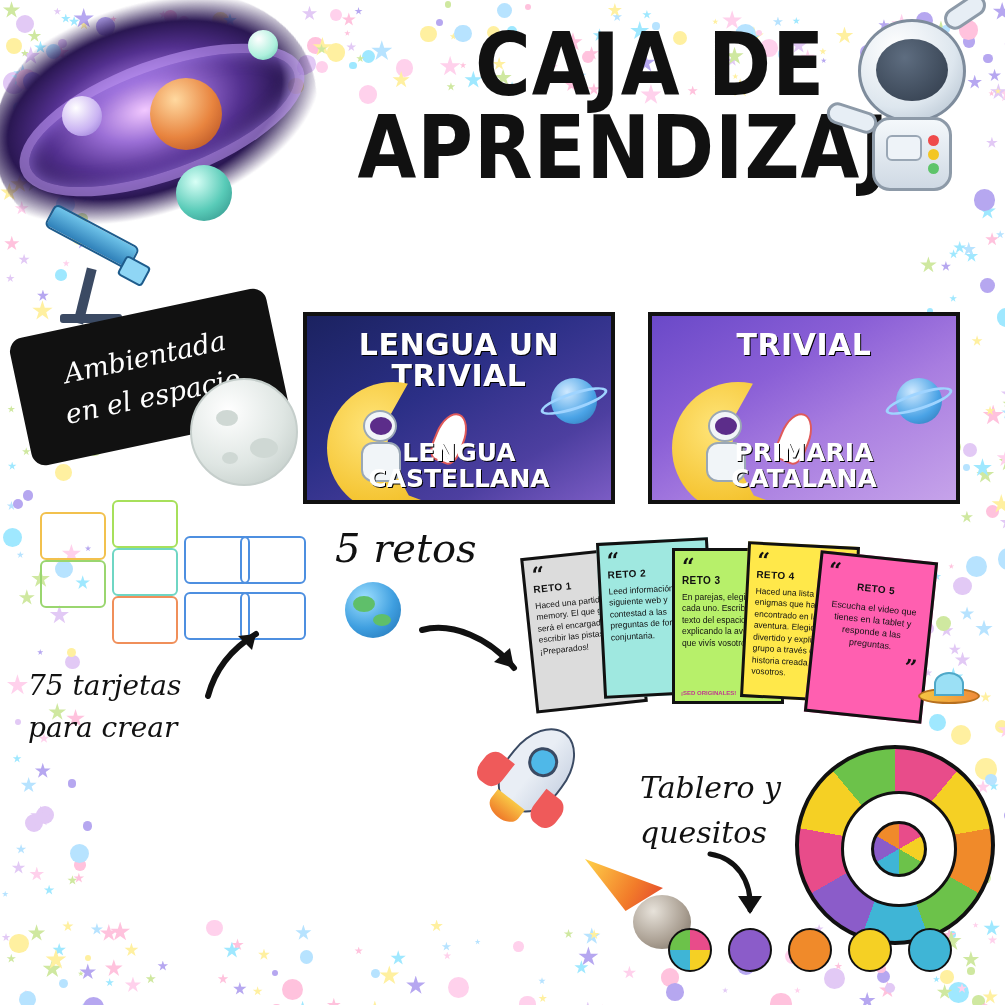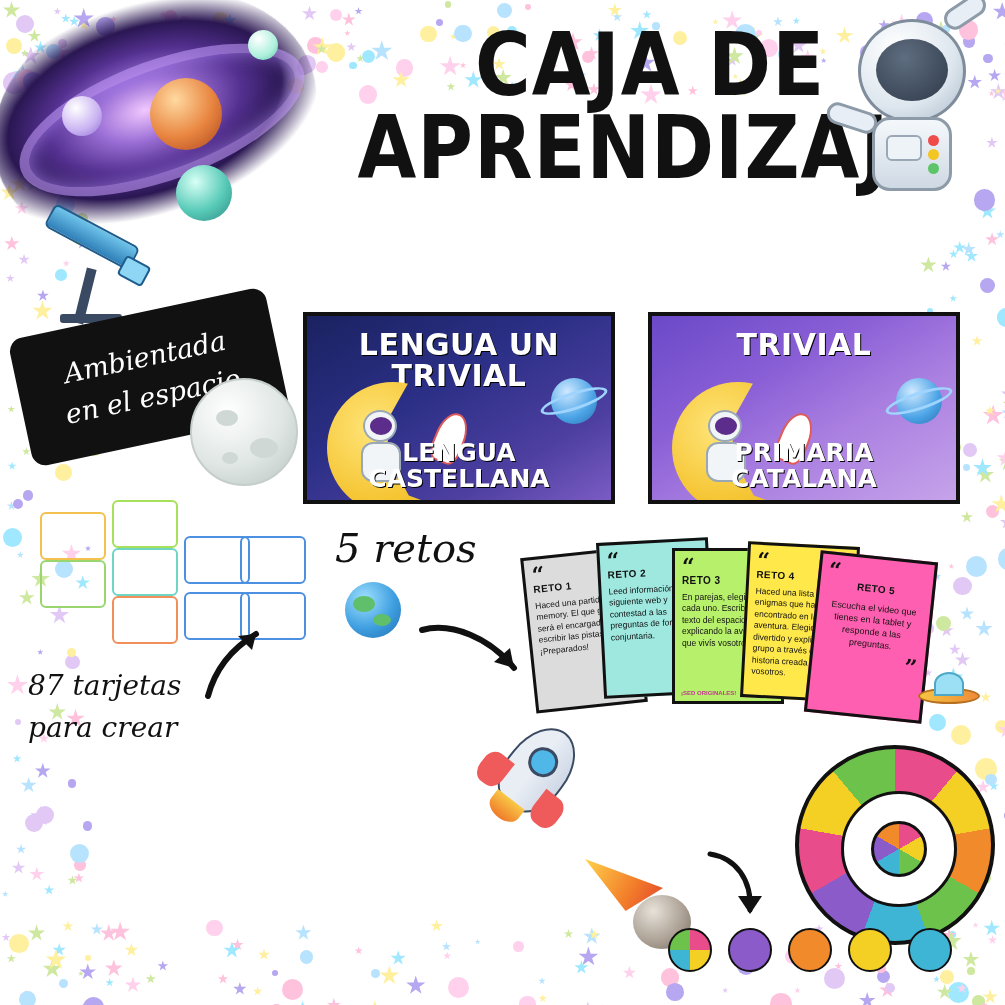--- a/index.html
+++ b/index.html
@@ -733,21 +733,21 @@
     <div class="tag" style="left:72px;top:56px;border-color:#6fd6c4;"></div>
     <div class="tag" style="left:0;top:68px;border-color:#9ad66f;"></div>
     <div class="tag" style="left:72px;top:104px;border-color:#f08f5a;"></div>
     <div class="tag" style="left:144px;top:44px;border-color:#4d8fe0;"></div>
     <div class="tag" style="left:144px;top:100px;border-color:#4d8fe0;"></div>
     <div class="tag" style="left:200px;top:44px;border-color:#4d8fe0;"></div>
     <div class="tag" style="left:200px;top:100px;border-color:#4d8fe0;"></div>
   </div>
 
   <div class="hand" id="tarjetas-label">
-    <span style="white-space:pre-line;">87 tarjetas
+    <span style="white-space:pre-line;">75 tarjetas
 para crear</span>
   </div>
 
   <svg style="position:absolute;left:198px;top:620px;width:70px;height:80px;">
     <path d="M10 76 C 18 46, 38 26, 58 14" stroke="#111" stroke-width="6" fill="none" stroke-linecap="round"></path>
     <path d="M58 14 L 40 16 L 54 30 Z" fill="#111"></path>
   </svg>
 
   <div class="hand" id="retos-label">
     <span>5 retos</span>
@@ -798,20 +798,24 @@
     <div style="position:absolute;left:2px;top:62px;width:28px;height:34px;background:#ef5a5a;border-radius:40% 0 40% 40%;"></div>
     <div style="position:absolute;left:70px;top:62px;width:28px;height:34px;background:#ef5a5a;border-radius:0 40% 40% 40%;"></div>
     <div style="position:absolute;left:32px;top:92px;width:34px;height:22px;background:linear-gradient(180deg,#f9c846,#ef7b2a);border-radius:0 0 50% 50%;"></div>
   </div>
 
   <div style="position:absolute;left:585px;top:855px;width:130px;height:100px;">
     <div style="position:absolute;left:48px;top:40px;width:58px;height:54px;border-radius:50%;background:radial-gradient(circle at 35% 30%,#e7e2da,#a89d90 60%,#6f665c 100%);"></div>
     <div style="position:absolute;left:0;top:4px;width:78px;height:52px;background:linear-gradient(120deg,#ffd24a,#f27c2a 60%,#e2422e 100%);clip-path:polygon(0 0,100% 56%,52% 100%);"></div>
   </div>
 
+  <div class="hand" id="tablero-label">
+    <span style="white-space:pre-line;">Tablero y
+quesitos</span>
+  </div>
 
   <svg style="position:absolute;left:700px;top:848px;width:70px;height:80px;">
     <path d="M10 6 C 36 10, 52 32, 50 62" stroke="#111" stroke-width="5" fill="none" stroke-linecap="round" stroke-dasharray="0"></path>
     <path d="M50 66 L 38 48 L 62 48 Z" fill="#111"></path>
   </svg>
 
   <div id="board">
     <div id="board-inner"></div>
     <div id="board-hub"></div>
   </div>

